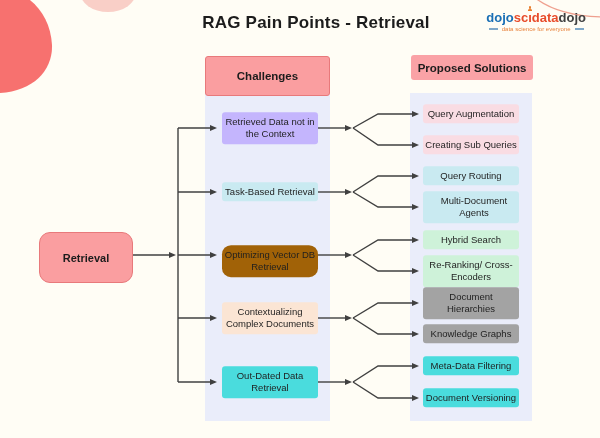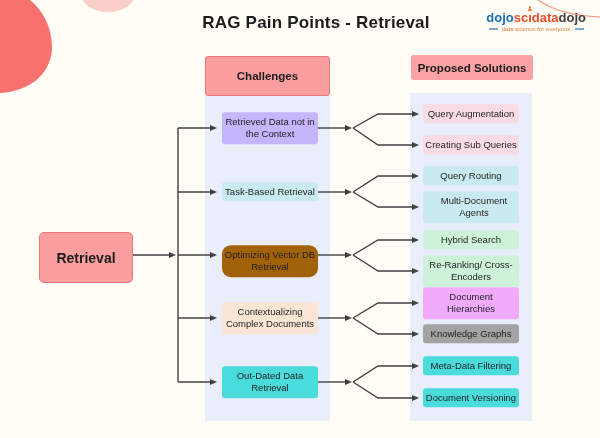--- a/index.html
+++ b/index.html
@@ -38,23 +38,23 @@
   .colhead.solutions  { left:411px; top:55px; width:122px; height:25px; background:#FAA2A6; }
 
   
   .panel { position:absolute; top:93px; height:328px; background:#EAEDFA; }
   .panel.left  { left:205px; width:125px; }
   .panel.right { left:410px; width:122px; }
 
   
   .root-node {
     position:absolute; left:39px; top:232px; width:94px; height:51px;
-    background:#FA9EA0; border:1.5px solid #E8797B; border-radius:5px;
+    background:#FA9EA0; border:1.5px solid #E8797B; border-radius:11px;
     display:flex; align-items:center; justify-content:center;
-    font-weight:bold; font-size:14px; color:#1C1C1C;
+    font-weight:bold; font-size:11px; color:#1C1C1C;
   }
 
   
   .node {
     position:absolute; width:96px; transform:translateY(-50%);
     border-radius:3px; padding:3.5px 2px;
     font-size:9.5px; line-height:1.3; color:#1F1F1F; text-align:center;
   }
 </style>
 </head>
@@ -126,20 +126,20 @@
       <div class="node" style="left: 222px; top: 128px; background: #c4b5fd;">Retrieved Data not in the Context</div>
       <div class="node" style="left: 423px; top: 114px; background: rgb(249, 220, 227);">Query Augmentation</div>
       <div class="node" style="left: 423px; top: 145px; background: rgb(249, 220, 227);">Creating Sub Queries</div>
       <div class="node" style="left: 222px; top: 192px; background: rgb(201, 234, 241);">Task-Based Retrieval</div>
       <div class="node" style="left: 423px; top: 176px; background: rgb(201, 234, 241);">Query Routing</div>
       <div class="node" style="left: 423px; top: 207px; background: rgb(201, 234, 241); padding-left: 8px;">Multi-Document Agents</div>
       <div class="node" style="left: 222px; top: 261px; background: #a16207; border-radius: 9px;">Optimizing Vector DB Retrieval</div>
       <div class="node" style="left: 423px; top: 240px; background: rgb(206, 242, 217);">Hybrid Search</div>
       <div class="node" style="left: 423px; top: 271px; background: rgb(206, 242, 217);">Re-Ranking/ Cross-Encoders</div>
       <div class="node" style="left: 222px; top: 318px; background: rgb(251, 229, 212);">Contextualizing Complex Documents</div>
-      <div class="node" style="left: 423px; top: 303px; background: #f0abfc;">Document Hierarchies</div>
+      <div class="node" style="left: 423px; top: 303px; background: #a3a3a3;">Document Hierarchies</div>
       <div class="node" style="left: 423px; top: 334px; background: #a3a3a3;">Knowledge Graphs</div>
       <div class="node" style="left: 222px; top: 382px; background: rgb(74, 220, 221);">Out-Dated Data Retrieval</div>
       <div class="node" style="left: 423px; top: 366px; background: rgb(74, 220, 221);">Meta-Data Filtering</div>
       <div class="node" style="left: 423px; top: 398px; background: rgb(74, 220, 221);">Document Versioning</div>
     </div>
 
 </div>
 
 </body></html>

